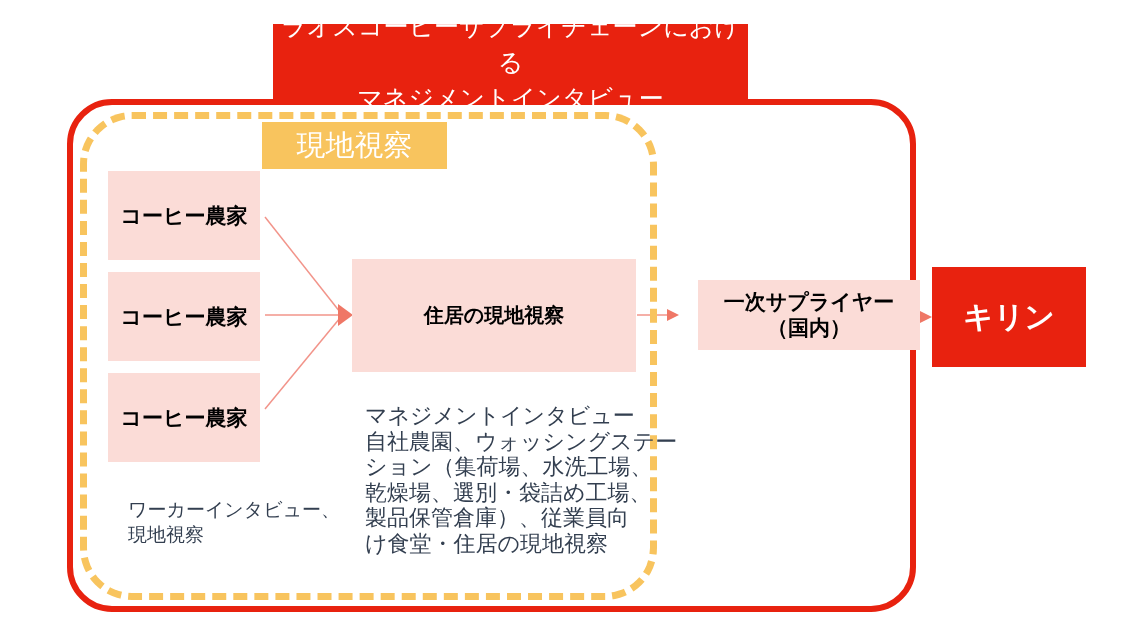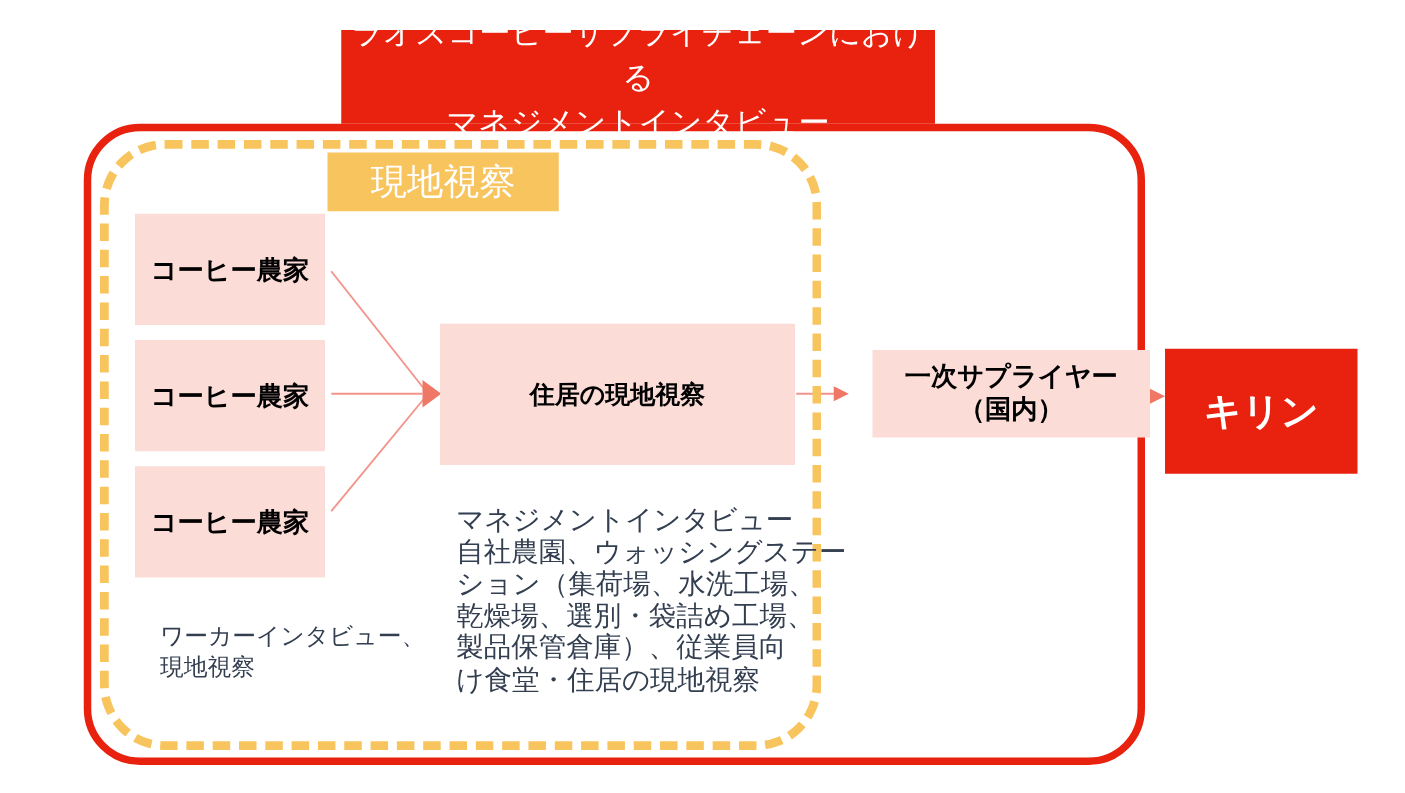--- a/index.html
+++ b/index.html
@@ -48,21 +48,21 @@
   .farm-2{top:272px;}
   .farm-3{top:373px;}
   .local-supplier{left:352px;top:259px;width:284px;height:113px;font-size:20px;}
   .primary-supplier{
     left:678px;top:280px;width:222px;height:70px;
     font-size:21px;line-height:26px;white-space:pre-line;margin-left:20px;
   }
   .kirin-box{
     left:932px;top:267px;width:154px;height:100px;
     background:var(--c-red);color:#fff;font-weight:bold;font-size:30px;
-    display:flex;align-items:center;justify-content:center;z-index:4;margin-top:12px;
+    display:flex;align-items:center;justify-content:center;z-index:4;
   }
   .note{
     color:var(--c-text-dark);white-space:pre-line;z-index:3;
   }
   .note-farms{left:128px;top:497px;font-size:19px;line-height:25px;}
   .note-local{left:365px;top:403px;font-size:22px;line-height:25.5px;}
   .note-primary{left:686px;top:488px;font-size:19.5px;line-height:25px;}
   .arrows{
     left:0;top:0;width:1124px;height:634px;z-index:1;pointer-events:none;
   }

